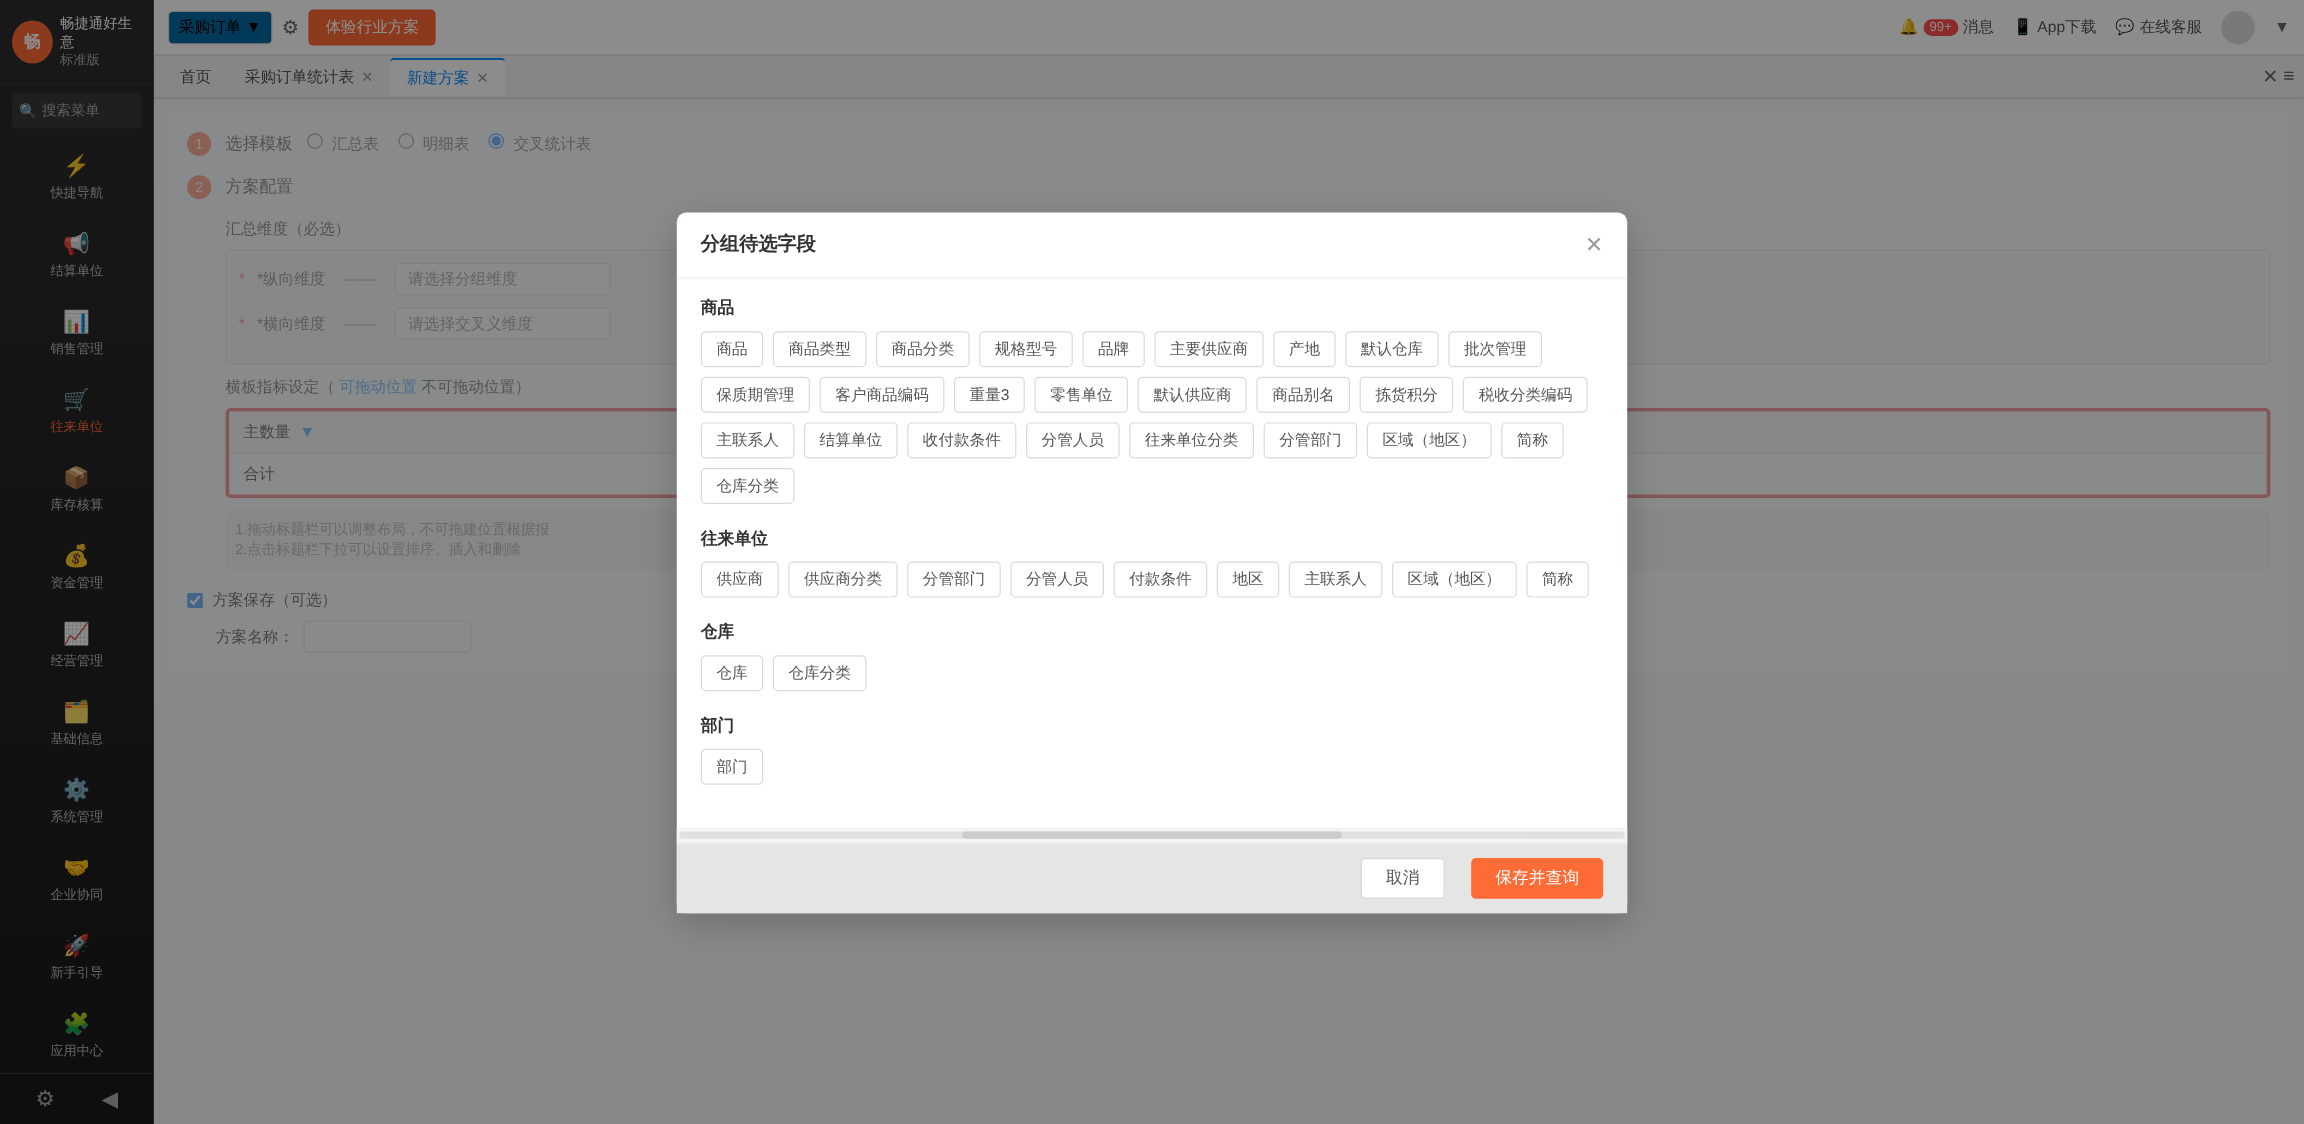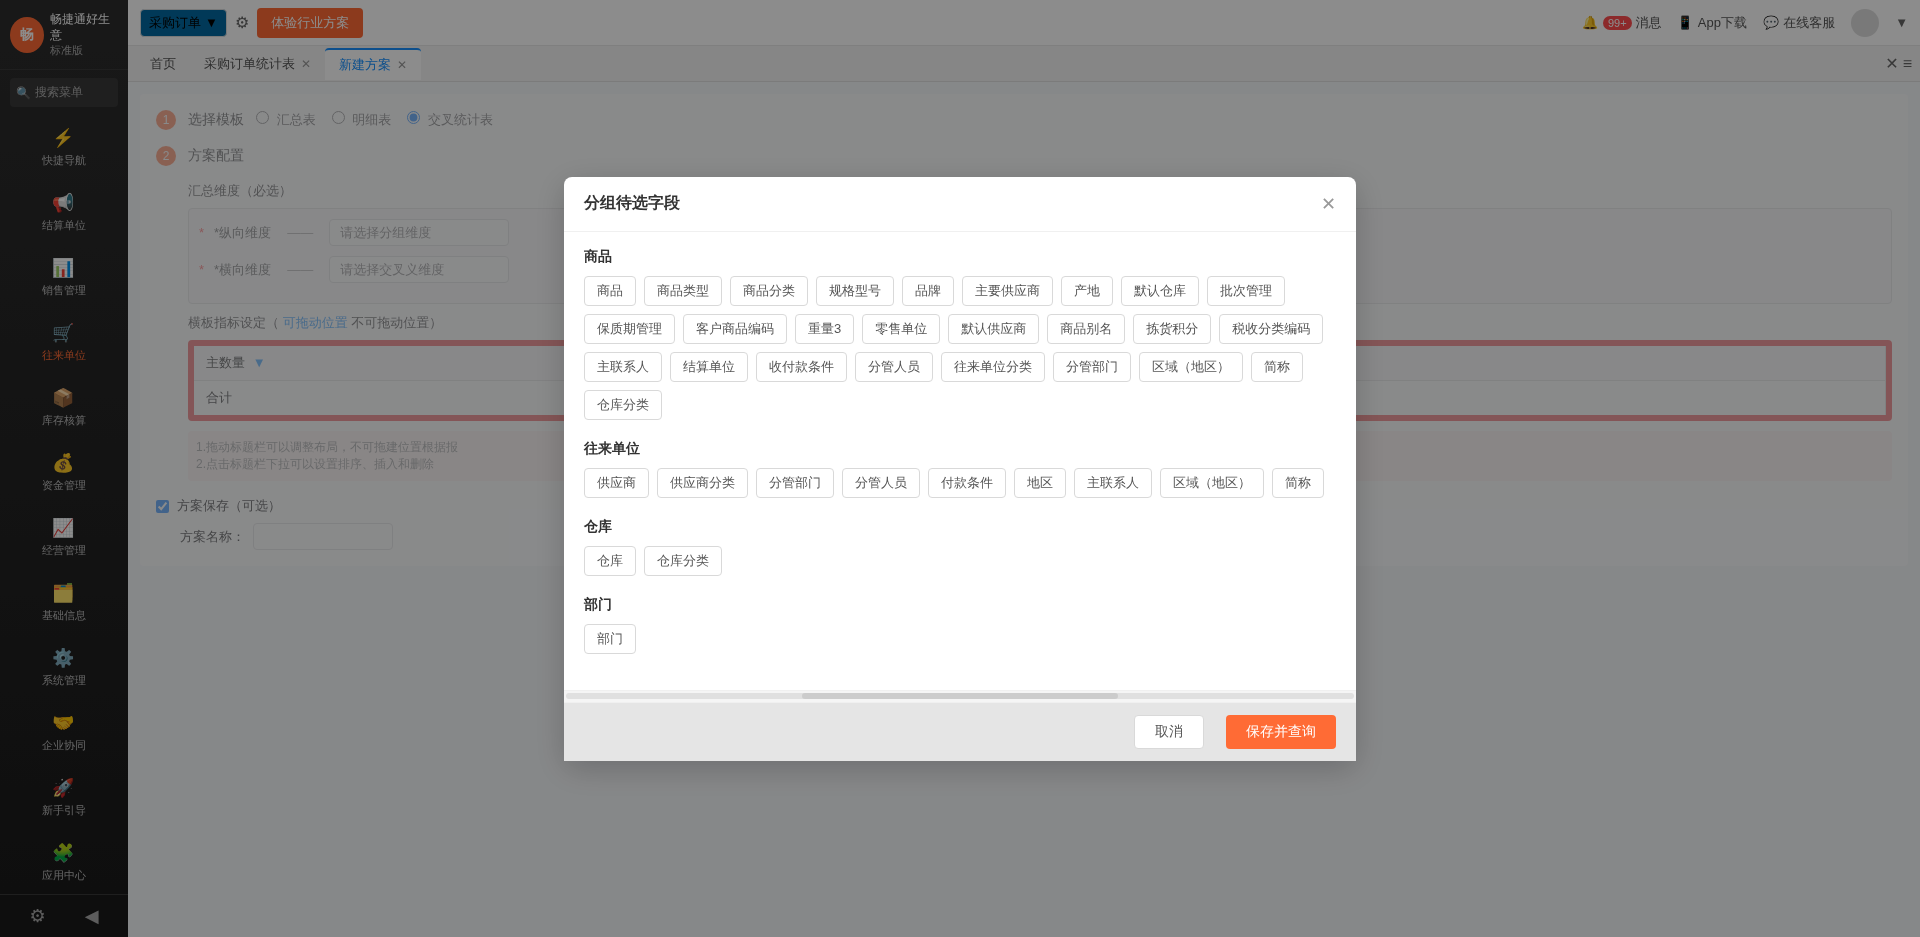--- a/index.html
+++ b/index.html
@@ -92,21 +92,21 @@
     .step-badge {
       background: #ff6b35; color: white; width: 20px; height: 20px;
       border-radius: 50%; display: flex; align-items: center; justify-content: center; font-size: 12px;
     }
     .step-label { font-size: 14px; color: #333; }
     .radio-group { display: flex; gap: 16px; align-items: flex-start; font-size: 13px; color: #555; }
     .radio-group input { margin-right: 4px; }
     .form-row { display: flex; align-items: center; gap: 8px; margin-bottom: 10px; }
     .form-input { border: 1px solid #ddd; border-radius: 4px; padding: 5px 10px; font-size: 13px; width: 180px; }
     .required { color: #ff4d4f; margin-right: 2px; }
-    .stats-table { border: 6px solid #ef4444; border-radius: 4px; overflow: hidden; margin-bottom: 10px; }
+    .stats-table { border: 3px solid #ef4444; border-radius: 4px; overflow: hidden; margin-bottom: 10px; }
     .stats-table-header { background: #fafafa; display: flex; }
     .stats-table-cell { padding: 8px 12px; font-size: 13px; border-right: 1px solid #e0e0e0; flex: 1; }
     .stats-table-row { display: flex; border-top: 1px solid #e0e0e0; }
 
     
     .overlay {
       position: fixed; left: 0; top: 0; right: 0; bottom: 0;
       background: rgba(0,0,0,0.45); z-index: 100;
     }
 

